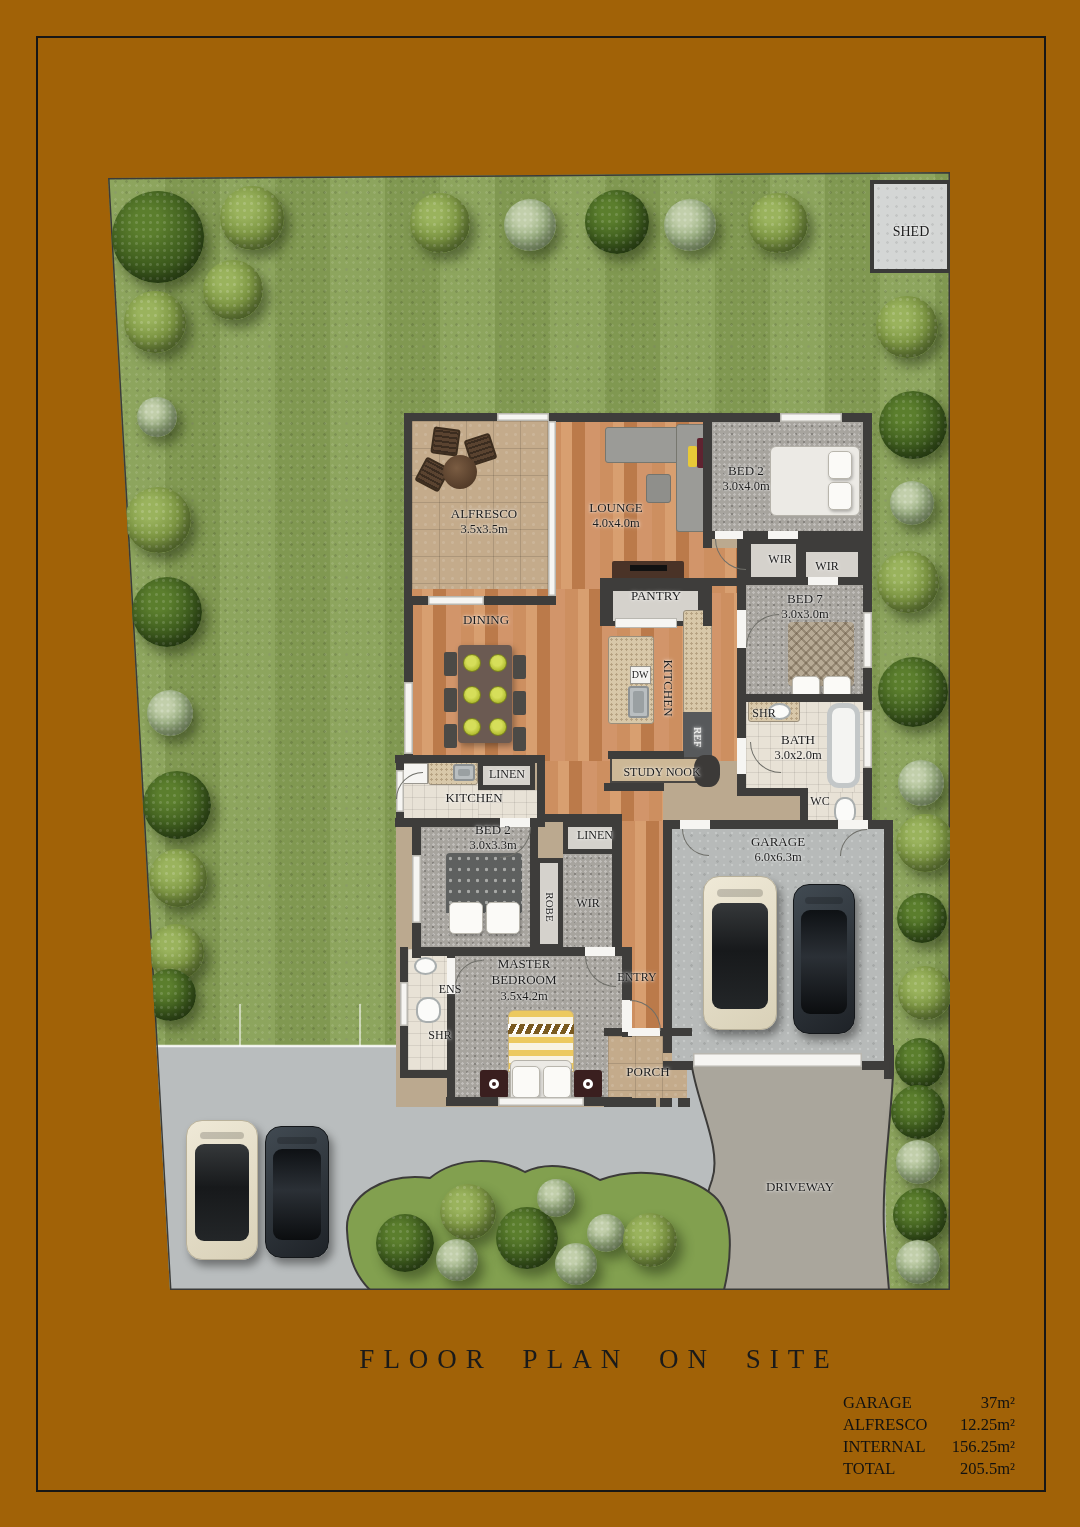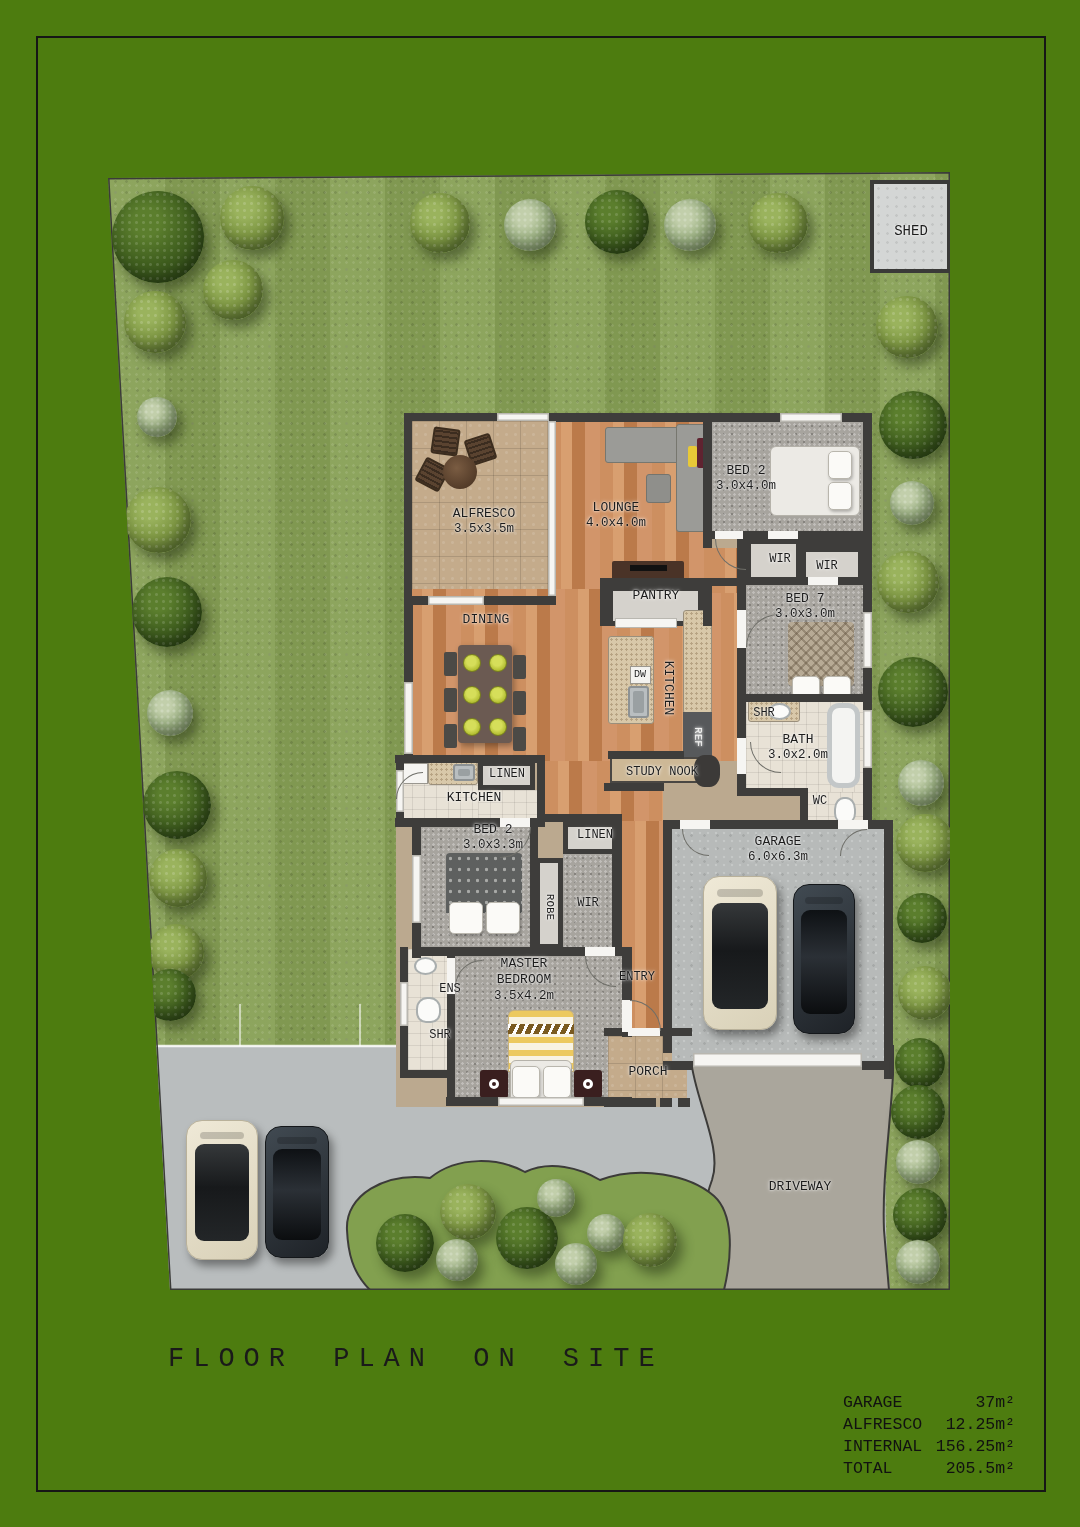--- a/index.html
+++ b/index.html
@@ -1,17 +1,17 @@
 <!DOCTYPE html>
 <html><head>
 <meta charset="utf-8">
 <style>
   html,body{margin:0;padding:0;background:#fff;}
-  .page{position:relative;width:1080px;height:1527px;background:#4d7c0f;overflow:hidden;
-        font-family:Liberation Mono, monospace;}
+  .page{position:relative;width:1080px;height:1527px;background:#a16207;overflow:hidden;
+        font-family:Liberation Serif, serif;}
   .frame{position:absolute;left:36px;top:36px;width:1006px;height:1452px;border:2px solid #161616;}
   
   .site{position:absolute;left:0;top:0;width:1080px;height:1527px;
         clip-path:polygon(108px 178px,950px 172px,950px 1290px,170px 1290px);}
   .grass{position:absolute;inset:0;
      background-color:#87a055;
      background-image:
        repeating-linear-gradient(90deg, rgba(255,255,255,.05) 0 55px, rgba(0,0,0,.05) 55px 110px),
        radial-gradient(rgba(255,255,255,.10) 1px, transparent 1.6px),
        radial-gradient(rgba(0,0,0,.12) 1px, transparent 1.6px);
@@ -78,21 +78,21 @@
   .tree.dark{background-image:radial-gradient(rgba(255,255,255,.14) 1px,transparent 2px),radial-gradient(circle at 38% 34%,#5b7e2d 0 16%,#41601f 48%,#2b4415 88%);background-size:7px 7px,cover;}
   .tree.light{background-image:radial-gradient(rgba(255,255,255,.16) 1px,transparent 2px),radial-gradient(circle at 38% 34%,#9ab35d 0 16%,#7d9643 48%,#5b7430 88%);background-size:7px 7px,cover;}
   .tree.pale{background-image:radial-gradient(rgba(255,255,255,.2) 1px,transparent 2px),radial-gradient(circle at 38% 34%,#c2cfab 0 16%,#9cb183 48%,#7b9164 88%);background-size:6px 6px,cover;}
   
   .label{position:absolute;transform:translate(-50%,-50%);text-align:center;color:#1c1c1c;
     font-size:13px;line-height:1.25;white-space:pre-line;
     text-shadow:0 0 2px rgba(255,255,255,.95),0 0 4px rgba(255,255,255,.8);}
   .label .dims{font-size:12.5px;}
   .label.rot{transform:translate(-50%,-50%) rotate(90deg);}
   
-  .title{position:absolute;left:168px;top:1344px;width:890px;text-align:left;
+  .title{position:absolute;left:154px;top:1344px;width:890px;text-align:center;
     font-size:27px;letter-spacing:9px;word-spacing:14px;color:#1a1a1a;}
   .legend{position:absolute;left:843px;top:1392px;width:172px;font-size:16.5px;color:#111;}
   .legend .row{display:flex;justify-content:space-between;line-height:22px;}
 </style>
 </head>
 <body>
 
 <div class="page">
   <div class="site">
     <div class="grass"></div>

